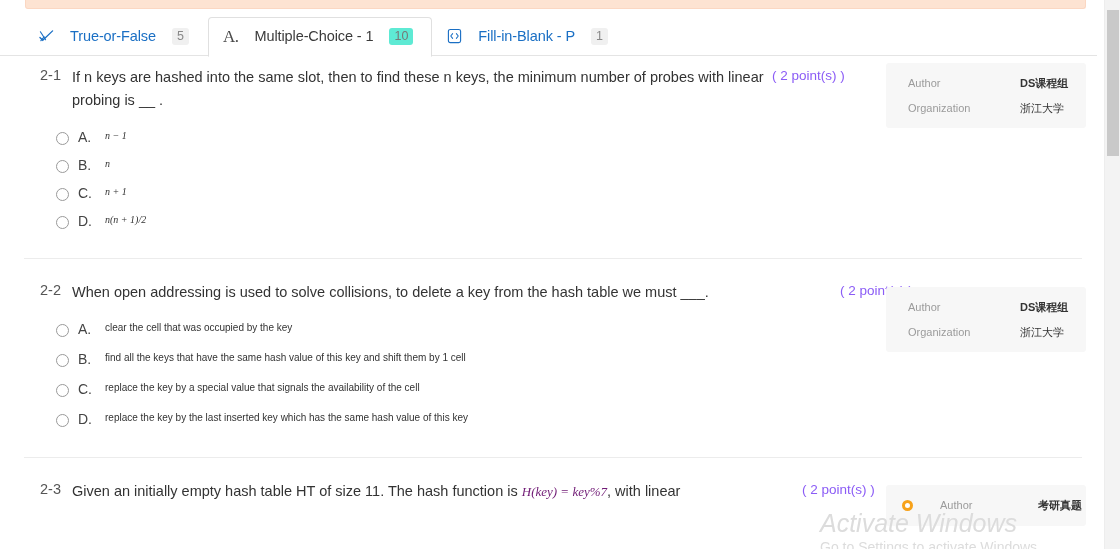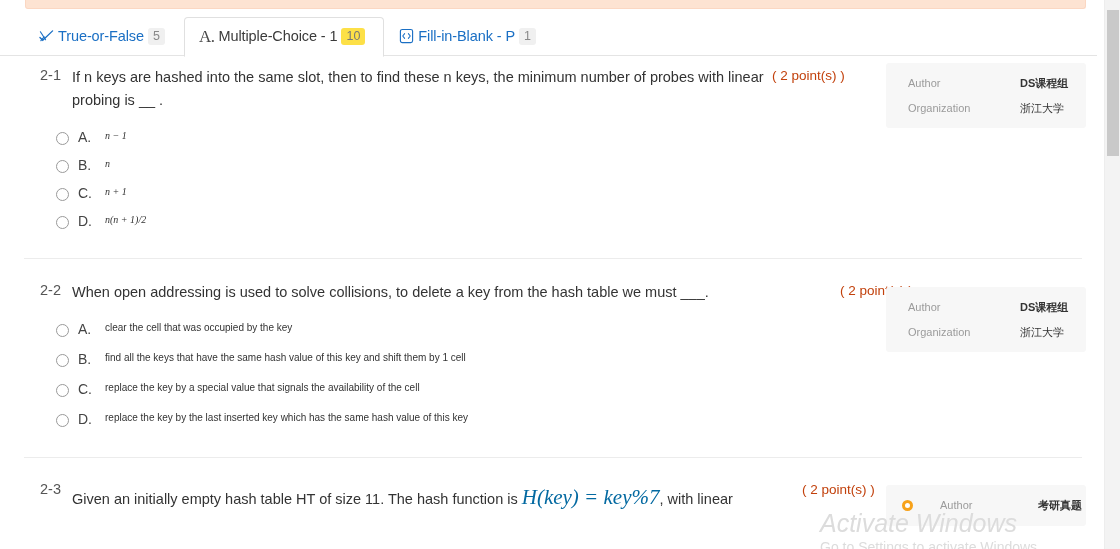--- a/index.html
+++ b/index.html
@@ -42,21 +42,21 @@
   .tabs {
     position: absolute;
     left: 24px; bottom: -1px;
     display: flex;
     align-items: flex-end;
     gap: 0px;
   }
   .tab {
     display: flex;
     align-items: center;
-    gap: 4px;
+    gap: 16px;
     padding: 10px 18px 11px 14px;
     font-size: 14.5px;
     color: #1a6fc4;
     cursor: pointer;
     border: 1px solid transparent;
     border-bottom: none;
     background: transparent;
     line-height: 1;
     white-space: nowrap;
   }
@@ -73,21 +73,21 @@
     display: inline-block;
     min-width: 16px;
     padding: 2px 5px 3px 5px;
     font-size: 12.5px;
     color: #888;
     background: #f0f0f0;
     border-radius: 3px;
     text-align: center;
     line-height: 1;
   }
-  .tab.active .badge { color: #777; background: #fde047; }
+  .tab.active .badge { color: #777; background: #5eead4; }
   .tab-ico { display: inline-flex; align-items: center; }
   .tab-ico svg { display: block; }
   .ico-letter {
     font-family: "Liberation Serif", serif;
     font-size: 17px;
     color: #4a4a4a;
     line-height: 1;
     letter-spacing: -0.5px;
   }
 
@@ -126,26 +126,26 @@
   .q-body-text {
     flex: 1 1 auto;
     font-size: 14.5px;
     color: #333;
     line-height: 1.62;
     max-width: 700px;
   }
   .q-points {
     flex: 0 0 auto;
     font-size: 13.5px;
-    color: #c2410c;
+    color: #8b5cf6;
     padding-top: 2px;
     white-space: nowrap;
   }
 
-  .math { font-family: "Liberation Serif", serif; font-style: italic; font-size: 21px; color: #0369a1; }
+  .math { font-family: "Liberation Serif", serif; font-style: italic; font-size: 13px; color: #701a75; }
   .blank-u { letter-spacing: 0; }
 
   .opts { padding-left: 56px; padding-top: 10px; }
   .opt {
     display: flex;
     align-items: flex-start;
     gap: 9px;
     padding: 6px 0;
     cursor: pointer;
   }

